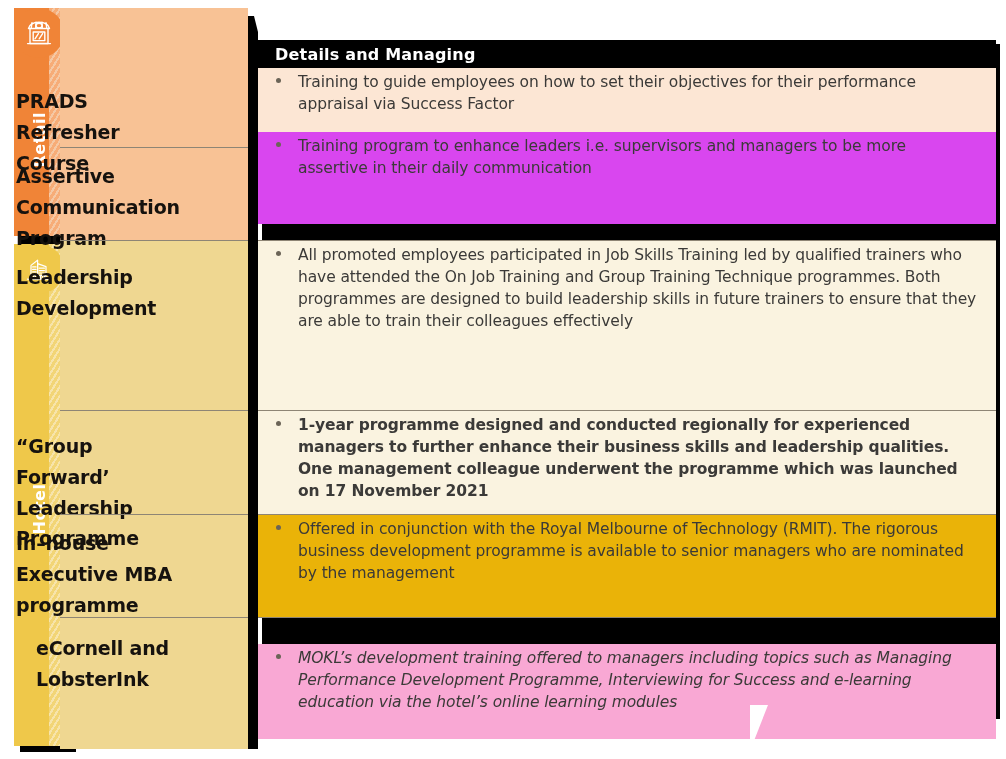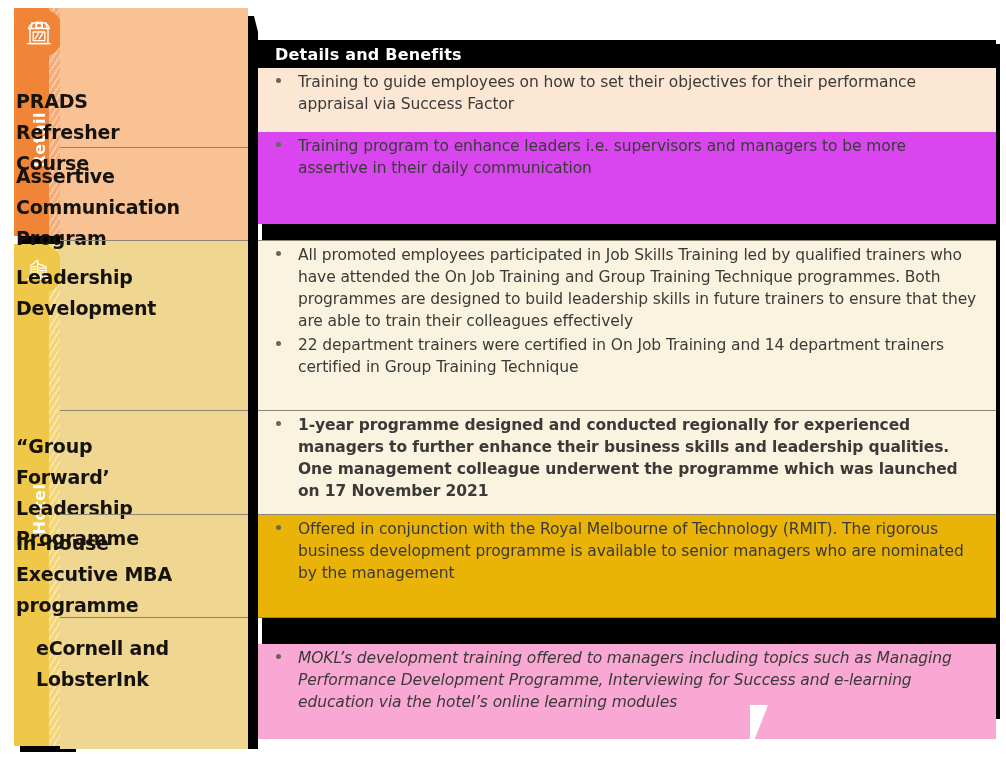--- a/index.html
+++ b/index.html
@@ -225,21 +225,21 @@
   <span>eCornell and LobsterInk</span>
 </div>
 
 <div class="content-shadow" style="left:262px; top:44px; width:738px; height:675px;"></div>
 
 <svg class="abs" style="left:250px; top:0px;" width="40" height="48" viewBox="0 0 40 48">
   <polygon points="0,0 40,0 40,48 12,48" fill="#ffffff"></polygon>
 </svg>
 
 <div class="header" style="left:258px; top:40px; width:738px; height:28px;">
-  <span>Details and Benefits</span>
+  <span>Details and Managing</span>
 </div>
 
 <div class="content-row" style="top:68px; height:79px; background:#FCE6D4;">
   <div class="bullet-line">
     <div class="bullet-dot">
         <i></i>
       </div>
     <div class="bullet-text">Training to guide employees on how to set their objectives for their performance appraisal via Success Factor</div>
   </div>
 </div>
@@ -254,26 +254,20 @@
   </div>
 </div>
 <div class="row-divider" style="top:240px;"></div>
 
 <div class="content-row" style="top:241px; height:169px; background:#FAF3E0;">
   <div class="bullet-line">
     <div class="bullet-dot">
         <i></i>
       </div>
     <div class="bullet-text">All promoted employees participated in Job Skills Training led by qualified trainers who have attended the On Job Training and Group Training Technique programmes.  Both programmes are designed to build leadership skills in future trainers to ensure that they are able to train their colleagues effectively</div>
-  </div>
-  <div class="bullet-line">
-    <div class="bullet-dot">
-        <i></i>
-      </div>
-    <div class="bullet-text">22 department trainers were certified in On Job Training and 14 department trainers certified in Group Training Technique</div>
   </div>
 </div>
 <div class="row-divider" style="top:410px;"></div>
 
 <div class="content-row" style="top:411px; height:103px; background:#FAF3E0;font-weight:bold;">
   <div class="bullet-line">
     <div class="bullet-dot">
         <i></i>
       </div>
     <div class="bullet-text">1-year programme designed and conducted regionally for experienced managers to further enhance their business skills and leadership qualities. One management colleague underwent the programme which was launched on 17 November 2021</div>

